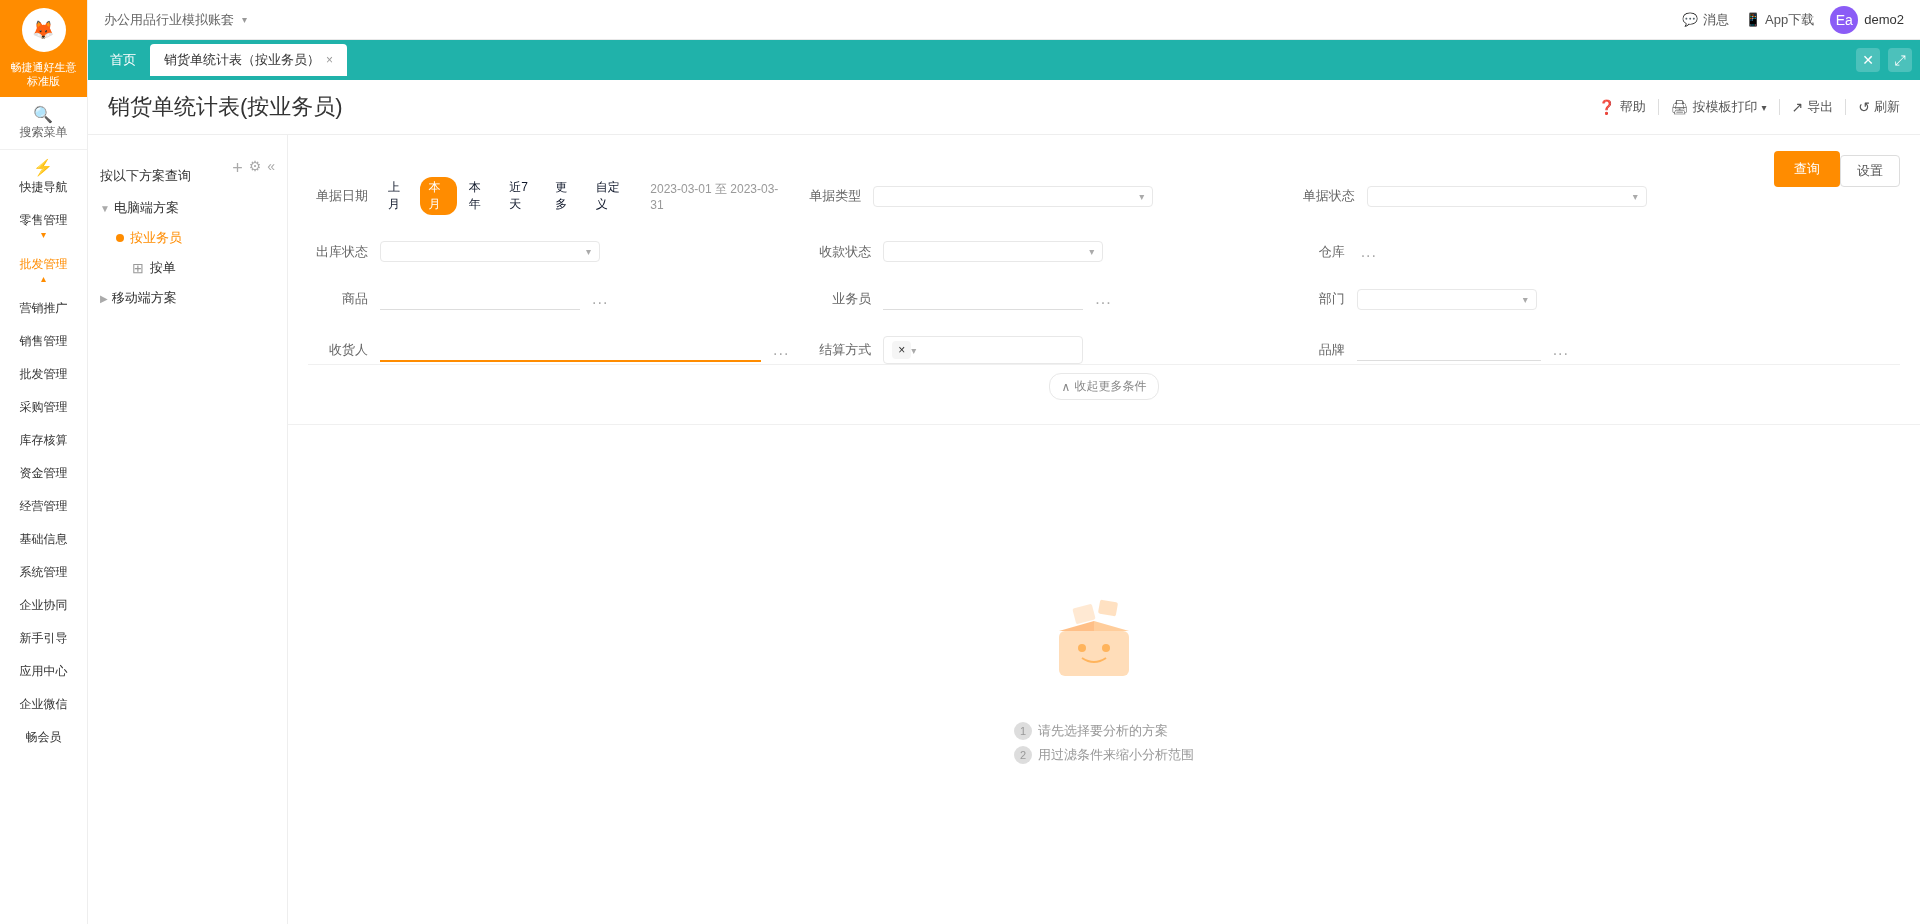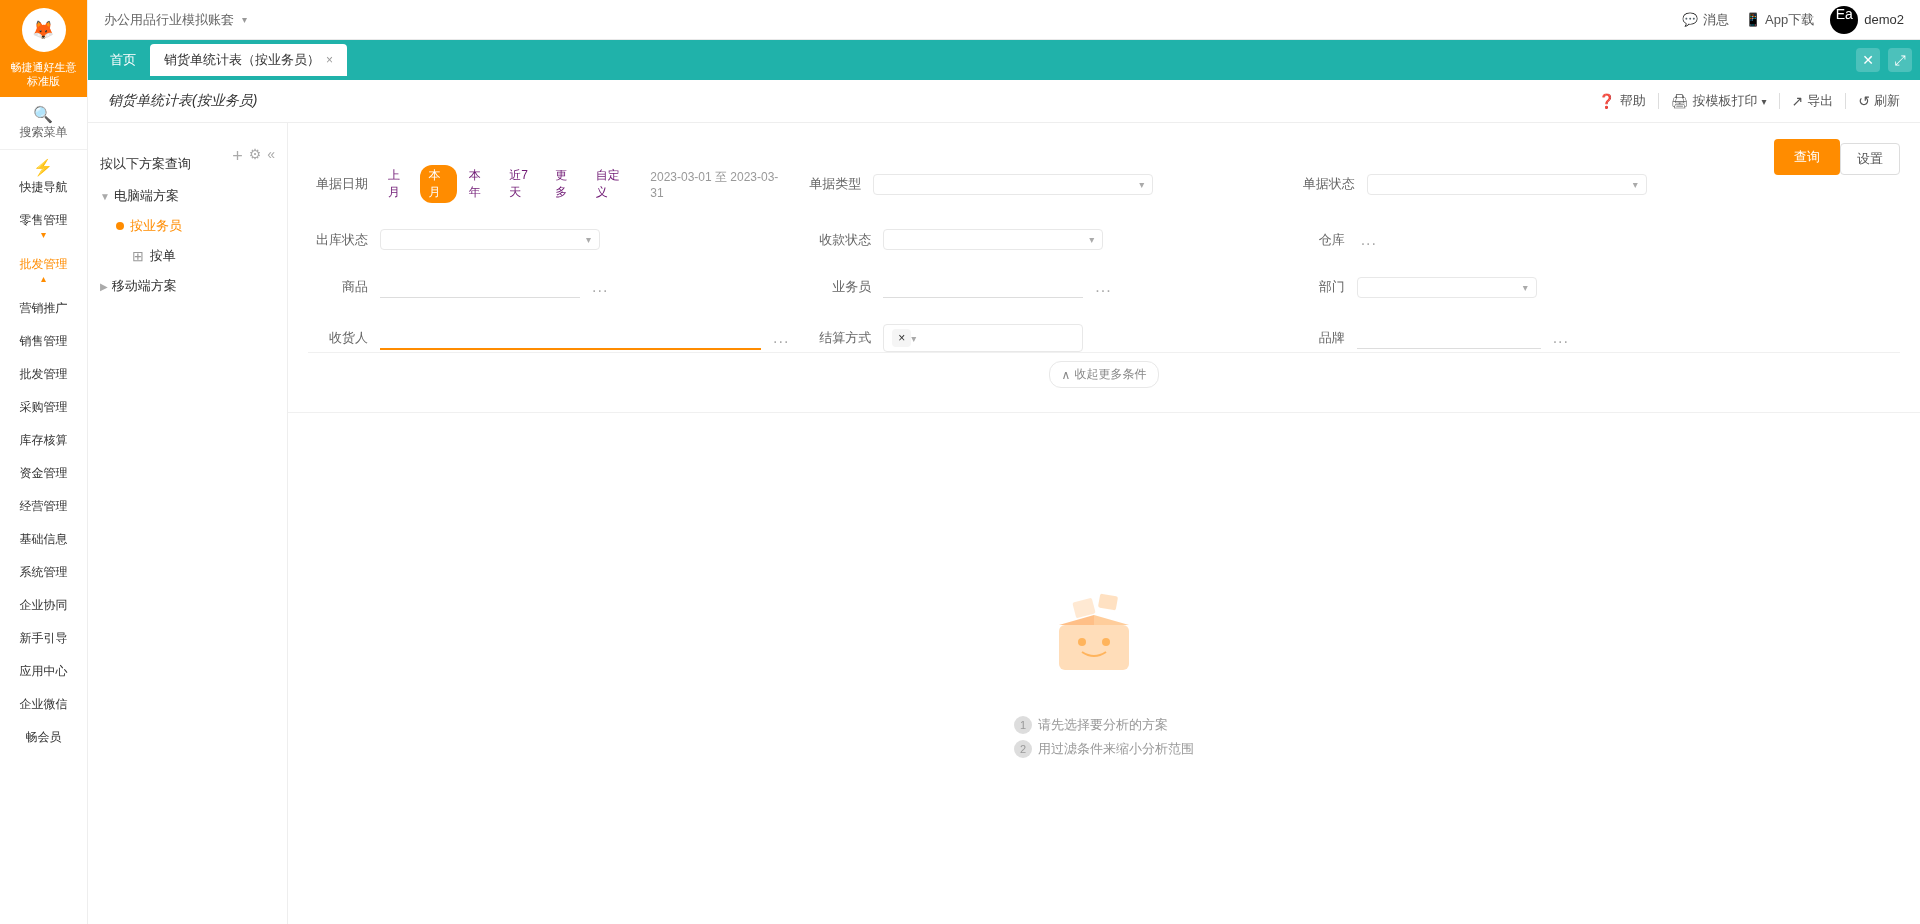--- a/index.html
+++ b/index.html
@@ -19,38 +19,38 @@
 
     
     #main { flex: 1; display: flex; flex-direction: column; overflow: hidden; }
 
     
     #topbar { height: 40px; background: #fff; border-bottom: 1px solid #e8e8e8; display: flex; align-items: center; justify-content: space-between; padding: 0 16px; }
     #topbar-left { display: flex; align-items: center; gap: 8px; font-size: 13px; color: #666; }
     #topbar-left .dropdown-arrow { font-size: 10px; color: #999; }
     #topbar-right { display: flex; align-items: center; gap: 16px; font-size: 13px; color: #333; }
     #topbar-right .topbar-btn { display: flex; align-items: center; gap: 4px; cursor: pointer; color: #555; }
-    .user-avatar { width: 28px; height: 28px; border-radius: 50%; background: #000000; display: flex; justify-content: center; overflow: hidden; }
+    .user-avatar { width: 28px; height: 28px; border-radius: 50%; background: #8b5cf6; display: flex; align-items: center; justify-content: center; overflow: hidden; }
 
     
     #tabbar { height: 40px; background: #20b2aa; display: flex; align-items: center; padding: 0 8px; }
     .tab-item { height: 32px; display: flex; align-items: center; padding: 0 14px; border-radius: 4px 4px 0 0; font-size: 13px; cursor: pointer; gap: 6px; }
     .tab-item.home { color: #fff; background: transparent; }
     .tab-item.active { background: #fff; color: #333; }
     .tab-item .tab-close { font-size: 12px; color: #999; cursor: pointer; }
     .tab-spacer { flex: 1; }
     .tab-actions { display: flex; gap: 8px; }
     .tab-action-btn { width: 24px; height: 24px; border-radius: 4px; background: rgba(255,255,255,0.2); display: flex; align-items: center; justify-content: center; cursor: pointer; color: #fff; font-size: 14px; }
 
     
     #content { flex: 1; display: flex; flex-direction: column; overflow: hidden; background: #f5f5f5; }
 
     
     #page-header { background: #fff; padding: 12px 20px; display: flex; align-items: center; justify-content: space-between; border-bottom: 1px solid #eee; }
-    #page-title { font-size: 14px; font-weight: 500; color: #333; font-style: italic; }
+    #page-title { font-size: 22px; font-weight: 500; color: #333; }
     #page-actions { display: flex; align-items: center; gap: 12px; }
     .page-action-btn { display: flex; align-items: center; gap: 4px; font-size: 13px; color: #555; cursor: pointer; }
     .page-action-btn .icon { font-size: 14px; }
     .divider-v { width: 1px; height: 16px; background: #ddd; }
 
     
     #content-body { flex: 1; display: flex; overflow: hidden; }
 
     
     #left-panel { width: 200px; background: #fff; border-right: 1px solid #eee; padding: 12px 0; display: flex; flex-direction: column; }
@@ -68,21 +68,21 @@
     .tree-node .active-dot { width: 8px; height: 8px; border-radius: 50%; background: #ff8c00; margin-right: 6px; display: inline-block; }
 
     
     #right-panel { flex: 1; display: flex; flex-direction: column; overflow: hidden; background: #fff; }
     #filter-area { padding: 16px 20px; border-bottom: 1px solid #f0f0f0; }
     .filter-row { display: flex; align-items: center; gap: 12px; margin-bottom: 14px; margin-top: 26px; }
     .filter-row:last-of-type { margin-bottom: 0; }
     .filter-label { width: 60px; text-align: right; color: #666; font-size: 13px; flex-shrink: 0; }
     .filter-control { flex: 1; display: flex; align-items: center; gap: 8px; }
     .date-tabs { display: flex; gap: 4px; align-items: center; }
-    .date-tab { padding: 2px 8px; border-radius: 3px; font-size: 12px; cursor: pointer; color: #701a75; }
+    .date-tab { padding: 2px 8px; border-radius: 3px; font-size: 12px; cursor: pointer; color: #0f172a; }
     .date-tab.active { background: #ff8c00; color: #fff; border-radius: 12px; }
     .date-range { font-size: 12px; color: #999; margin-left: 8px; }
     .filter-input { border: none; border-bottom: 1px solid #ddd; outline: none; padding: 3px 4px; font-size: 13px; color: #333; min-width: 120px; background: transparent; }
     .filter-dots { color: #aaa; cursor: pointer; margin-left: 4px; letter-spacing: 1px; font-size: 16px; }
     .filter-tag { display: flex; align-items: center; gap: 4px; background: #f5f5f5; border-radius: 4px; padding: 2px 6px; font-size: 12px; }
     .collapse-bar { display: flex; justify-content: center; padding: 8px 0; border-top: 1px solid #f0f0f0; cursor: pointer; }
     .collapse-btn { display: flex; align-items: center; gap: 4px; font-size: 12px; color: #888; padding: 4px 12px; border: 1px solid #e8e8e8; border-radius: 12px; }
 
     
     #empty-state { flex: 1; display: flex; flex-direction: column; align-items: center; justify-content: center; background: #fff; }

